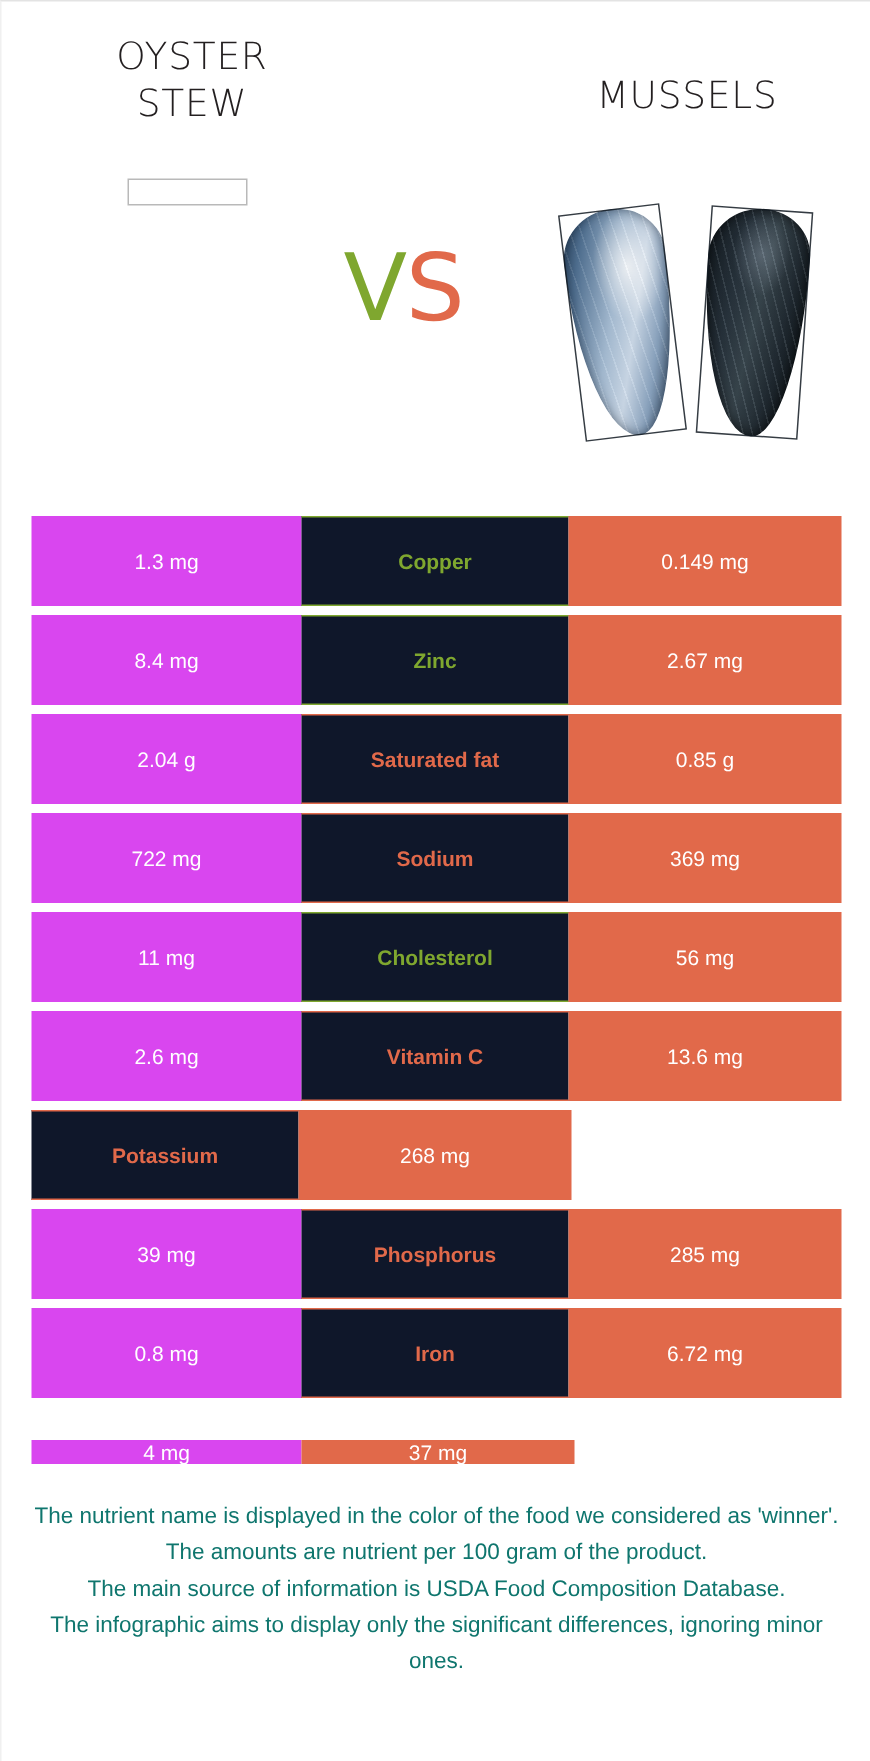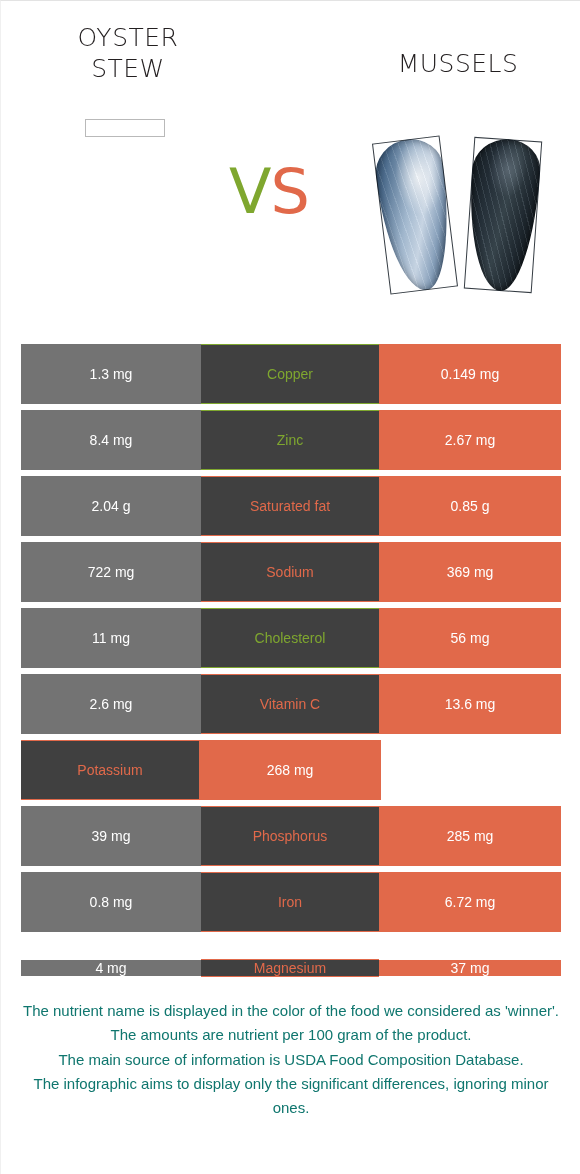--- a/index.html
+++ b/index.html
@@ -152,32 +152,32 @@
   .cell {
     display: flex;
     align-items: center;
     justify-content: center;
     box-sizing: border-box;
     font-size: 14px;
     font-weight: 400;
   }
   .cell-left {
     width: 180px;
-    background: #737373;
+    background: #d946ef;
     color: #ffffff;
   }
   .cell-right {
     width: 182px;
     background: #E1694A;
     color: #ffffff;
   }
   .cell-mid {
     width: 178px;
-    background: #404040;
-    font-weight: 400;
+    background: #0f172a;
+    font-weight: 700;
     font-size: 14px;
     border-top: 1px solid currentColor;
     border-bottom: 1px solid currentColor;
   }
   .cell-mid.win-left  { color: #7FA72F; }
   .cell-mid.win-right { color: #E1694A; }
 
   
   .footer {
     position: absolute;
@@ -261,21 +261,20 @@
       <div class="cell cell-mid win-right">Phosphorus</div>
       <div class="cell cell-right">285 mg</div>
     </div>
     <div class="row">
       <div class="cell cell-left">0.8 mg</div>
       <div class="cell cell-mid win-right">Iron</div>
       <div class="cell cell-right">6.72 mg</div>
     </div>
     <div class="row">
       <div class="cell cell-left">4 mg</div>
-      <div class="cell cell-mid win-right">Magnesium</div>
       <div class="cell cell-right">37 mg</div>
     </div>
   </div>
 
 <div class="footer" id="footer-notes">
     <div>The nutrient name is displayed in the color of the food we considered as 'winner'.</div>
     <div>The amounts are nutrient per 100 gram of the product.</div>
     <div>The main source of information is USDA Food Composition Database.</div>
     <div>The infographic aims to display only the significant differences, ignoring minor ones.</div>
   </div>

